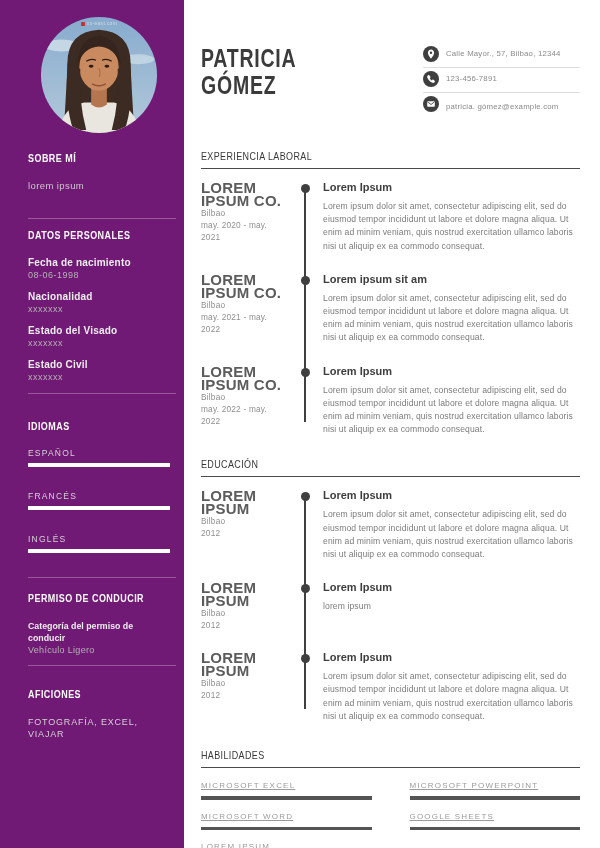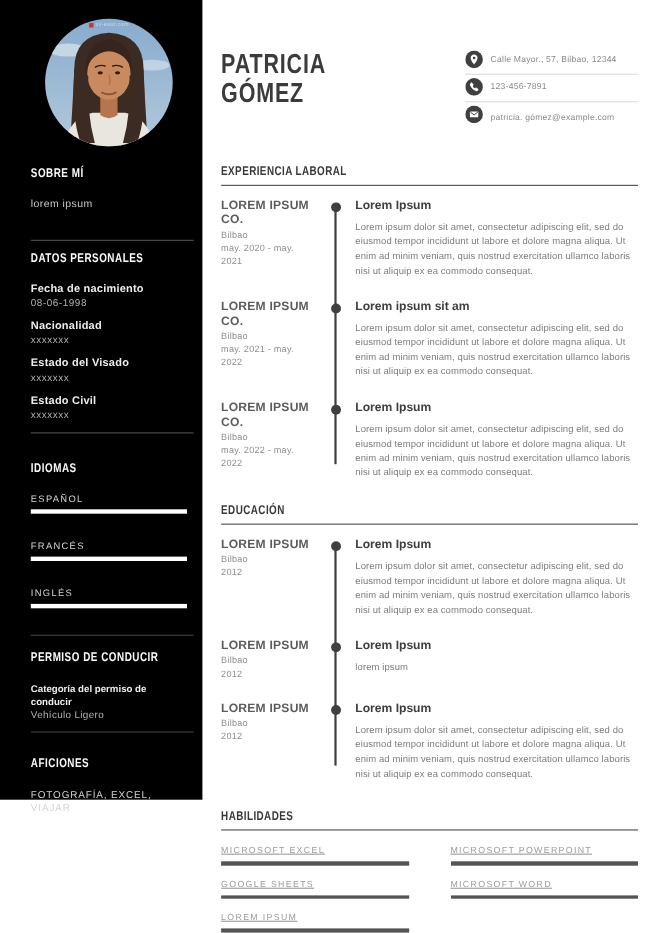--- a/index.html
+++ b/index.html
@@ -4,22 +4,22 @@
 <style>
   * { box-sizing: border-box; margin: 0; padding: 0; }
   html, body { width: 600px; height: 848px; background: #ffffff; overflow: hidden;
     font-family: "Liberation Sans", sans-serif; }
   .page { position: relative; width: 600px; height: 848px; background: #ffffff; }
 
   
   .cond { display: inline-block; transform: scaleX(.78); transform-origin: 0 50%; white-space: nowrap; }
 
   
-  .sidebar { position: absolute; left: 0; top: 0; width: 184px; height: 727px;
-    background: #000000; padding: 0 14px 0 28px; }
+  .sidebar { position: absolute; left: 0; top: 0; width: 184px; height: 848px;
+    background: #701a75; padding: 0 14px 0 28px; }
   .photo-wrap { width: 118px; height: 118px; margin: 16px auto 0; position: relative; }
   .photo-wrap svg { display: block; width: 118px; height: 118px; }
   .wm { position: absolute; top: 4px; left: 0; width: 100%; text-align: center;
     font-size: 5px; line-height: 6px; color: #cfd8e2; letter-spacing: .3px; }
   .wm::before { content: ""; display: inline-block; width: 4px; height: 4px; background: #c0392b;
     margin-right: 2px; vertical-align: middle; }
 
   .sb-h { margin: 0; font-size: 11.5px; line-height: 12px; font-weight: 800;
     color: #fbfbfb; letter-spacing: .6px; }
   .sb-sep { border: 0; border-top: 1px solid rgba(255,255,255,.28); margin-right: -6px; }
@@ -57,28 +57,28 @@
   .c-row { display: flex; align-items: center; padding: 3px 0 5px;
     border-bottom: 1px solid #dddddd; }
   .c-row:last-child { border-bottom: 0; align-items: flex-end; }
   .c-ico { flex: 0 0 16px; width: 16px; height: 16px; margin-right: 7px; }
   .c-ico svg { display: block; width: 16px; height: 16px; }
   .c-text { font-size: 7.8px; color: #8a8a8a; letter-spacing: .2px; line-height: 10px; }
 
   .m-sec-exp { margin-top: 36px; }
   .m-sec-edu { margin-top: 22px; }
   .m-sec-skills { margin-top: 26px; }
-  .m-h { font-size: 11.5px; line-height: 13px; font-weight: 700; color: #383838; letter-spacing: .5px; }
+  .m-h { font-size: 11.5px; line-height: 13px; font-weight: 400; color: #383838; letter-spacing: .5px; }
   .m-rule { margin-top: 5px; border-bottom: 1.5px solid #4a4a4a; }
 
   .tl-wrap { position: relative; margin-top: 12px; }
   .tl-line { position: absolute; left: 103px; top: 6px; bottom: 14px; width: 2px; background: #3f3f3f; }
   .entry { display: grid; grid-template-columns: 86px 36px 1fr; margin-bottom: 20px; }
   .entry:last-child { margin-bottom: 0; }
-  .company { font-size: 11px; font-weight: 700; color: #5c5c5c; letter-spacing: .2px; line-height: 13px; }
+  .company { font-size: 15px; font-weight: 700; color: #5c5c5c; letter-spacing: .2px; line-height: 13px; }
   .loc, .dates { font-size: 8.3px; color: #8f8f8f; line-height: 12px; letter-spacing: .2px; }
   .dates { max-width: 72px; }
   .tl-cell { position: relative; }
   .dot { position: absolute; top: 3px; left: 50%; margin-left: -4.5px; width: 9px; height: 9px;
     border-radius: 50%; background: #3f3f3f; }
   .role { font-size: 11px; font-weight: 700; color: #3e3e3e; line-height: 13px; }
   .desc { margin-top: 6px; font-size: 8.6px; color: #7c7c7c; line-height: 13.2px; letter-spacing: .1px; }
 
   .skills-grid { display: grid; grid-template-columns: 1fr 1fr; column-gap: 38px; row-gap: 12px;
     margin-top: 13px; }
@@ -353,27 +353,27 @@
               <div class="skill-fill"></div>
             </div>
         </div>
         <div class="skill">
           <div class="skill-label">MICROSOFT POWERPOINT</div>
           <div class="skill-bar">
               <div class="skill-fill"></div>
             </div>
         </div>
         <div class="skill">
+          <div class="skill-label">MICROSOFT WORD</div>
+          <div class="skill-bar">
+              <div class="skill-fill"></div>
+            </div>
+        </div>
+        <div class="skill">
           <div class="skill-label">GOOGLE SHEETS</div>
-          <div class="skill-bar">
-              <div class="skill-fill"></div>
-            </div>
-        </div>
-        <div class="skill">
-          <div class="skill-label">MICROSOFT WORD</div>
           <div class="skill-bar">
               <div class="skill-fill"></div>
             </div>
         </div>
         <div class="skill">
           <div class="skill-label">LOREM IPSUM</div>
           <div class="skill-bar">
               <div class="skill-fill"></div>
             </div>
         </div>

